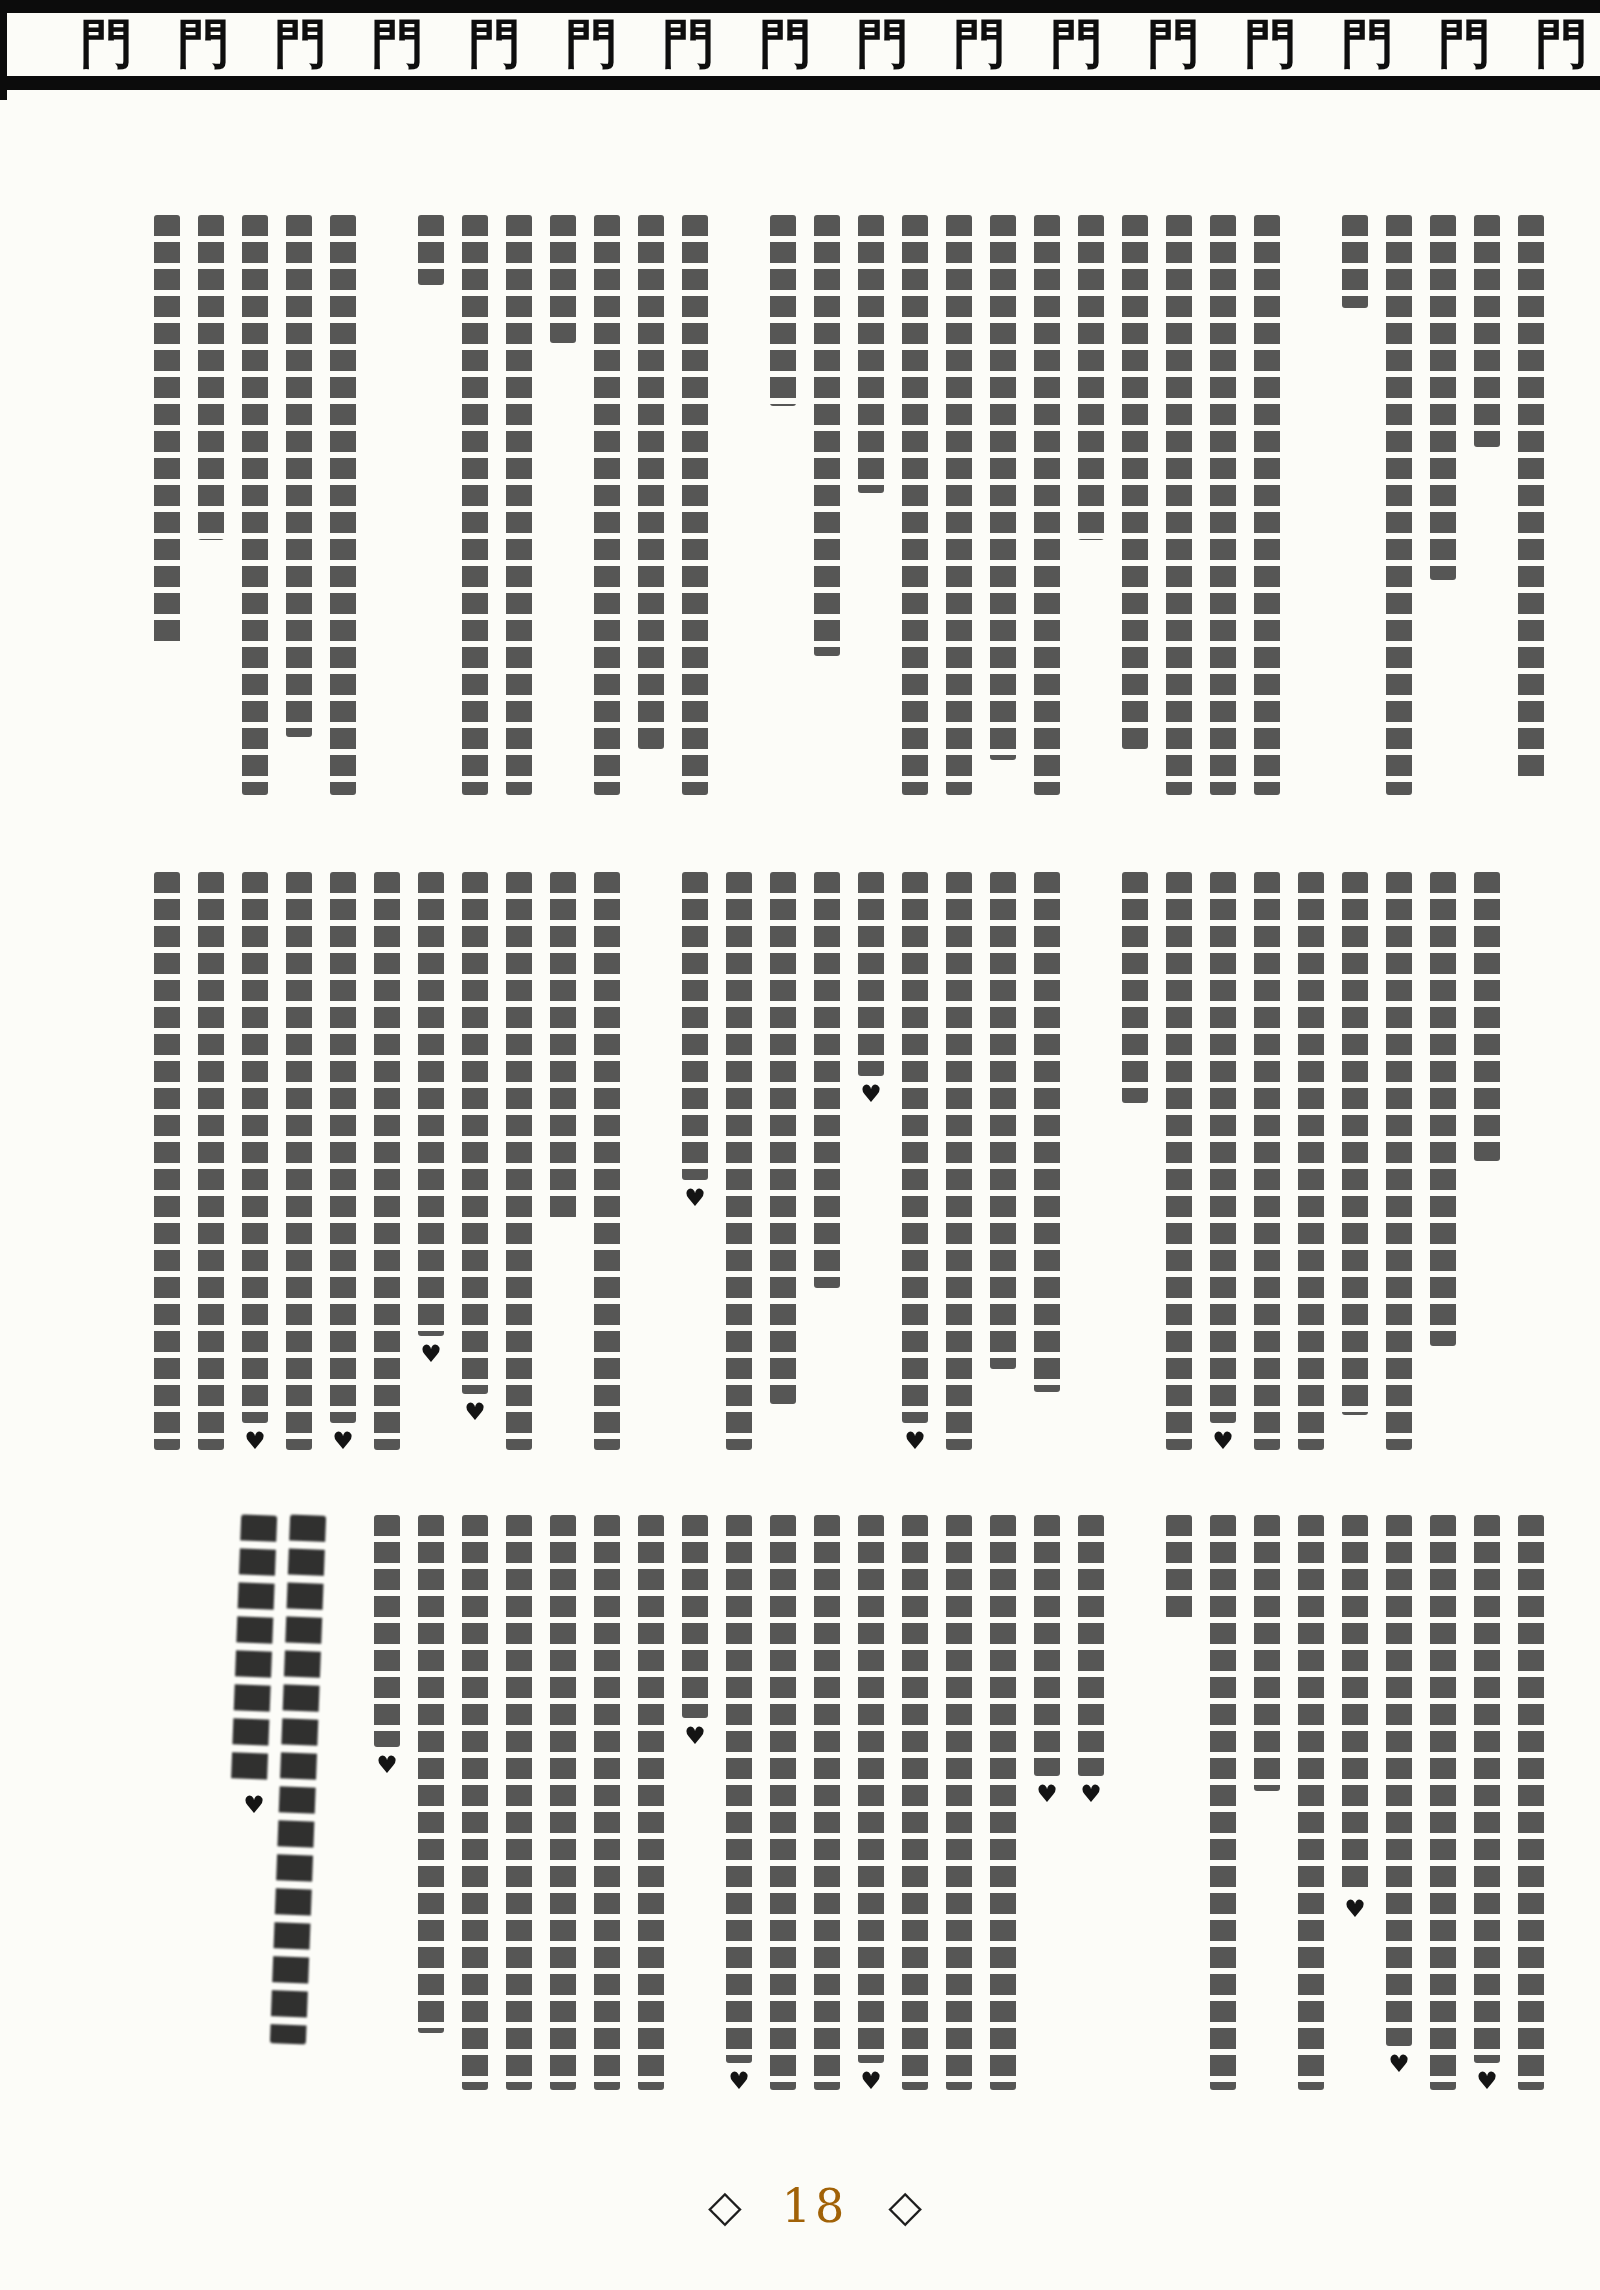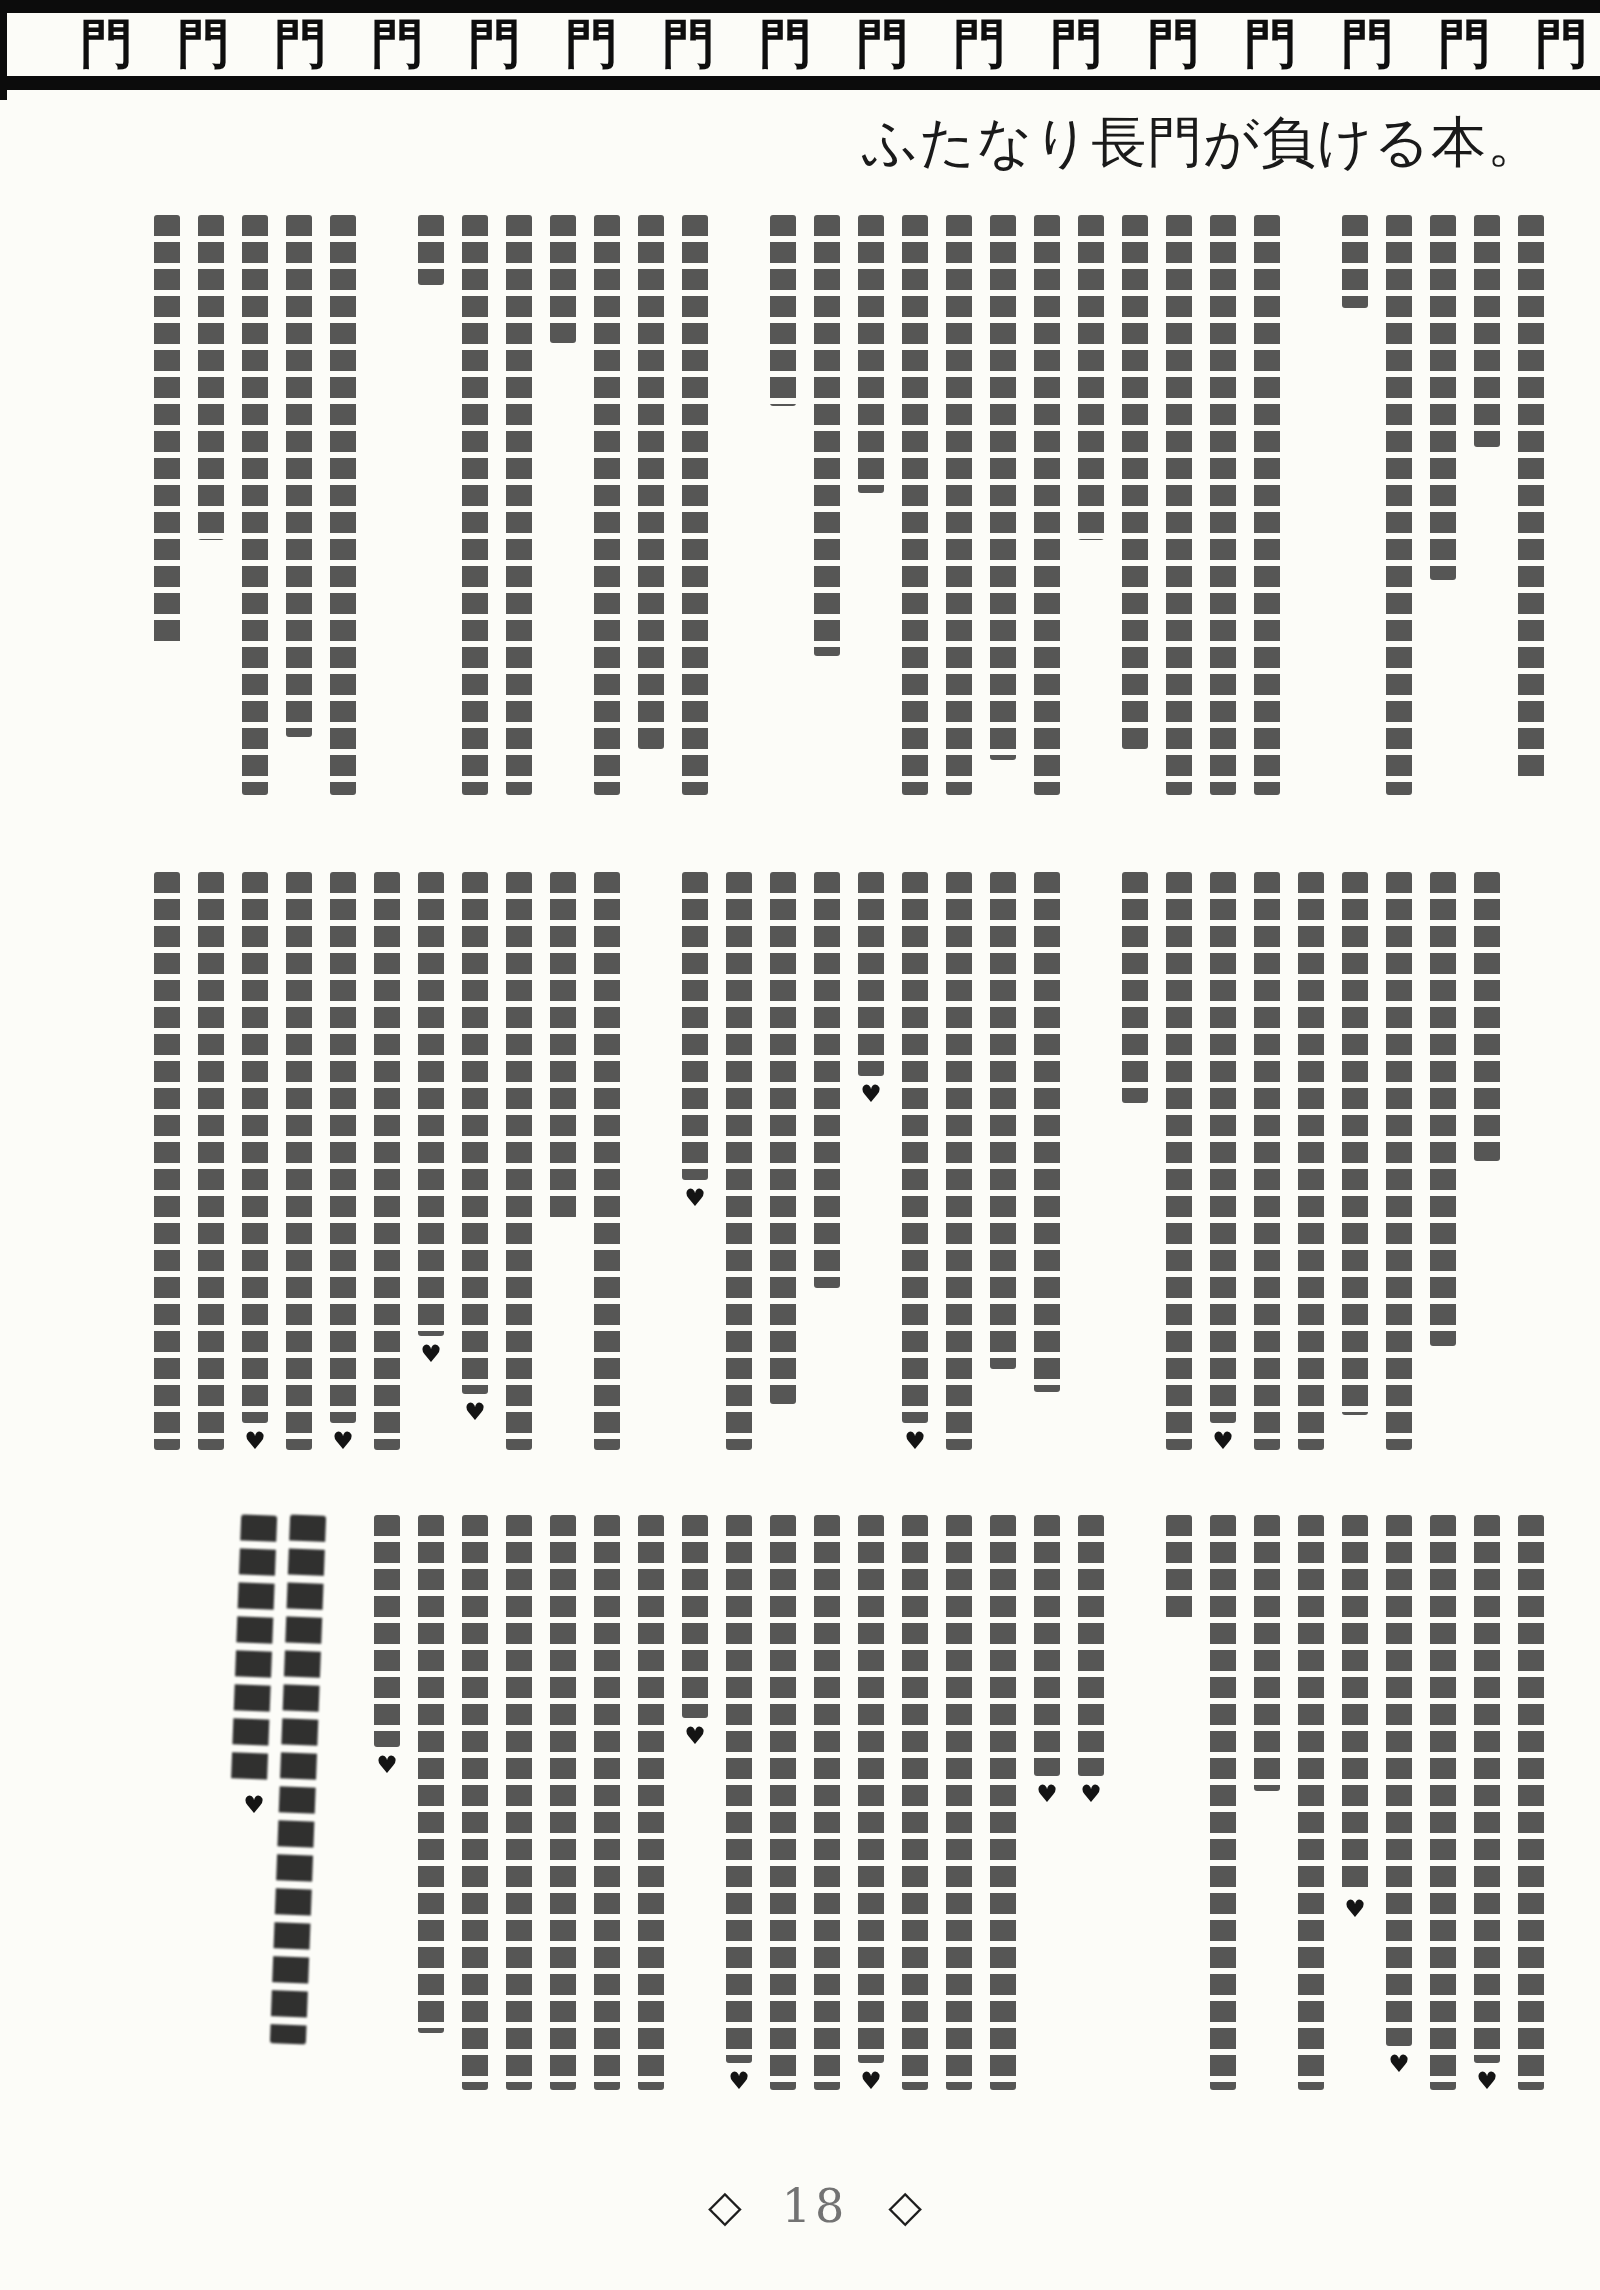--- a/index.html
+++ b/index.html
@@ -51,21 +51,21 @@
   
   .footer{
     position:absolute;top:2180px;left:0;width:1600px;height:52px;
     display:flex;justify-content:center;align-items:center;gap:40px;
     padding-left:30px;box-sizing:border-box;
   }
   .footer .dia{
     font-family:"DejaVu Sans","Liberation Sans",sans-serif;
     font-size:44px;line-height:52px;color:#1d1d1d;font-weight:normal;
   }
-  .footer .pg{font-size:46px;line-height:52px;color:#737373;letter-spacing:4px;}
+  .footer .pg{font-size:46px;line-height:52px;color:#a16207;letter-spacing:4px;}
 </style>
 </head>
 <body>
 
 <div class="page">
 
   <div class="hdr">
     <div class="hdr-bar top"></div>
     <div class="gates" id="gates">
         <span class="gate">門</span>
@@ -82,21 +82,20 @@
         <span class="gate">門</span>
         <span class="gate">門</span>
         <span class="gate">門</span>
         <span class="gate">門</span>
         <span class="gate">門</span>
       </div>
     <div class="hdr-bar bot"></div>
   </div>
   <div class="edge-artifact"></div>
 
-  <div class="title">ふたなり長門が負ける本。</div>
 
   <div id="bands">
       <div class="band" style="top: 215px; height: 580px;">
         <div class="rcol" style="left: 1518px; height: 563px;">
           <div class="fill"></div>
         </div>
         <div class="rcol" style="left: 1474px; height: 232px;">
           <div class="fill"></div>
         </div>
         <div class="rcol" style="left: 1430px; height: 365px;">

